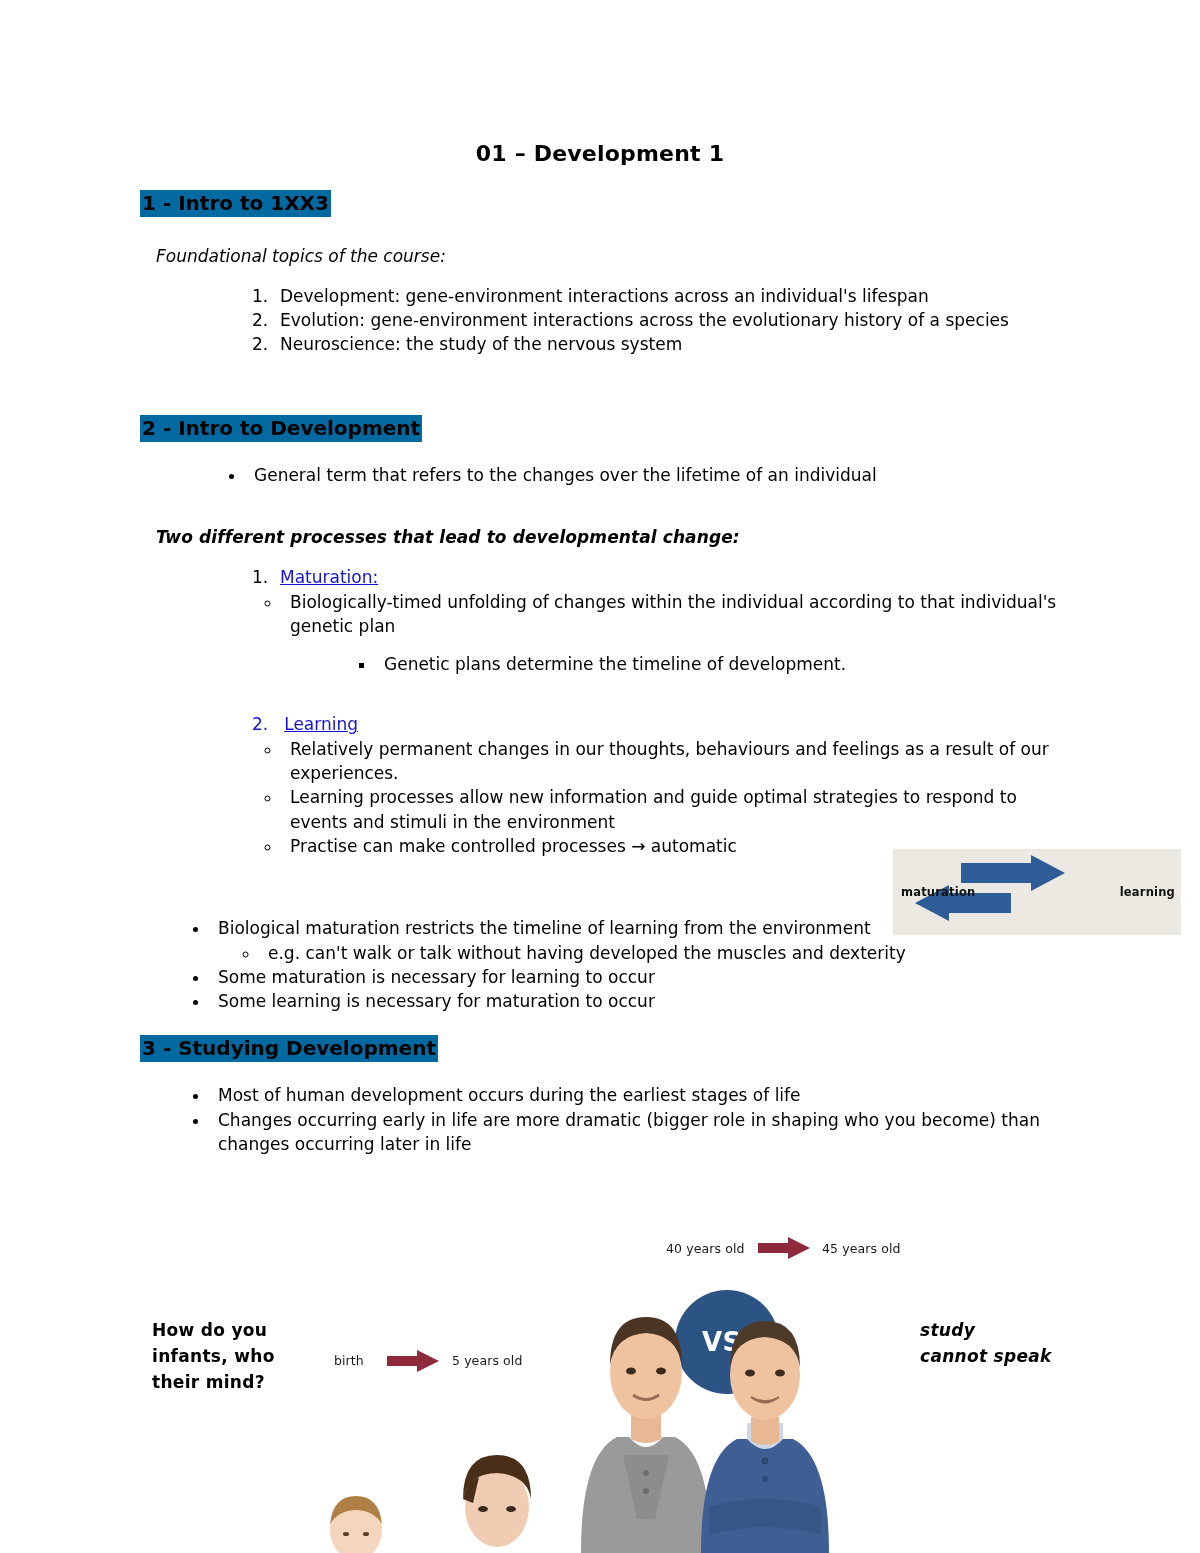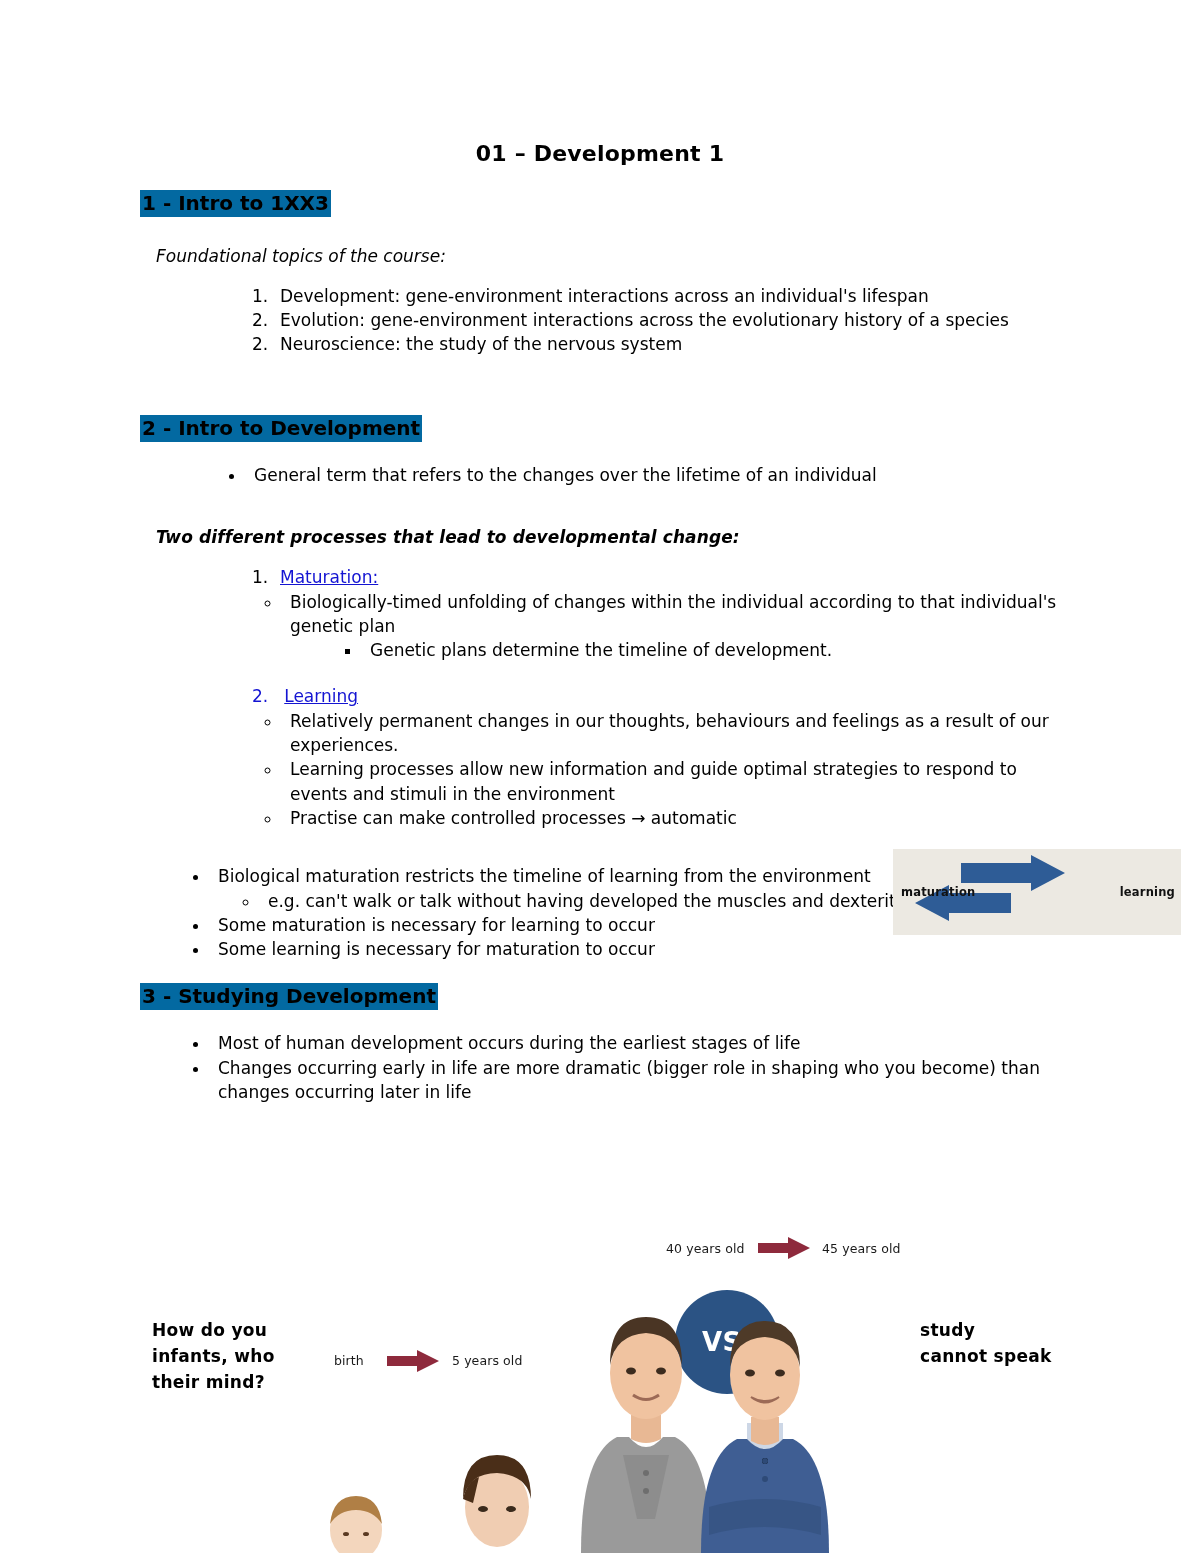--- a/index.html
+++ b/index.html
@@ -78,21 +78,21 @@
   ul.lvl2 {
     margin: 0;
     padding-left: 38px;
     list-style-type: circle;
     font-size: 17px;
     line-height: 1.43;
   }
   ul.lvl2 > li { padding-left: 8px; }
 
   ul.lvl3 {
-    margin: 0;
+    margin: 14px;
     padding-left: 40px;
     list-style-type: square;
     font-size: 17px;
     line-height: 1.43;
   }
   ul.lvl3 > li { padding-left: 8px; }
 
   li::marker { color: inherit; }
 
   .link {
@@ -137,21 +137,21 @@
   .fig-bottom .note {
     position: absolute;
     font-size: 17px;
     font-weight: bold;
     line-height: 1.52;
     letter-spacing: .3px;
     color: #000;
     white-space: pre-line;
   }
   .note-left  { left: 12px;   top: 93px; }
-  .note-right { left: 780px; top: 93px; }
+  .note-right { left: 780px; top: 93px; font-style: italic; }
 
   .age-lbl {
     position: absolute;
     font-size: 12.5px;
     font-weight: normal;
     letter-spacing: .1px;
     color: #1a1a1a;
     white-space: nowrap;
   }
   .lbl-birth   { left: 194px; top: 128px; }
@@ -267,21 +267,21 @@
     </ol>
     <ul class="lvl2" style="padding-left:142px;">
       <li><span class="li-body">Relatively permanent changes in our thoughts, behaviours and feelings as a result of our experiences.</span></li>
       <li><span class="li-body">Learning processes allow new information and guide optimal strategies to respond to events and stimuli in the environment</span></li>
       <li><span class="li-body">Practise can make controlled processes → automatic</span></li>
     </ul>
 
     <div class="spacer-lg"></div>
 
 
-    <ul class="lvl1" style="padding-left:70px; width:720px;">
+    <ul class="lvl1" style="padding-left:70px; width:720px;margin-top:24px;">
       <li><span class="li-body">Biological maturation restricts the timeline of learning from the environment</span>
         <ul class="lvl2" style="padding-left:42px;">
           <li><span class="li-body">e.g. can't walk or talk without having developed the muscles and dexterity</span></li>
         </ul>
       </li>
       <li><span class="li-body">Some maturation is necessary for learning to occur</span></li>
       <li><span class="li-body">Some learning is necessary for maturation to occur</span></li>
     </ul>
 
     <div class="spacer-md"></div>

